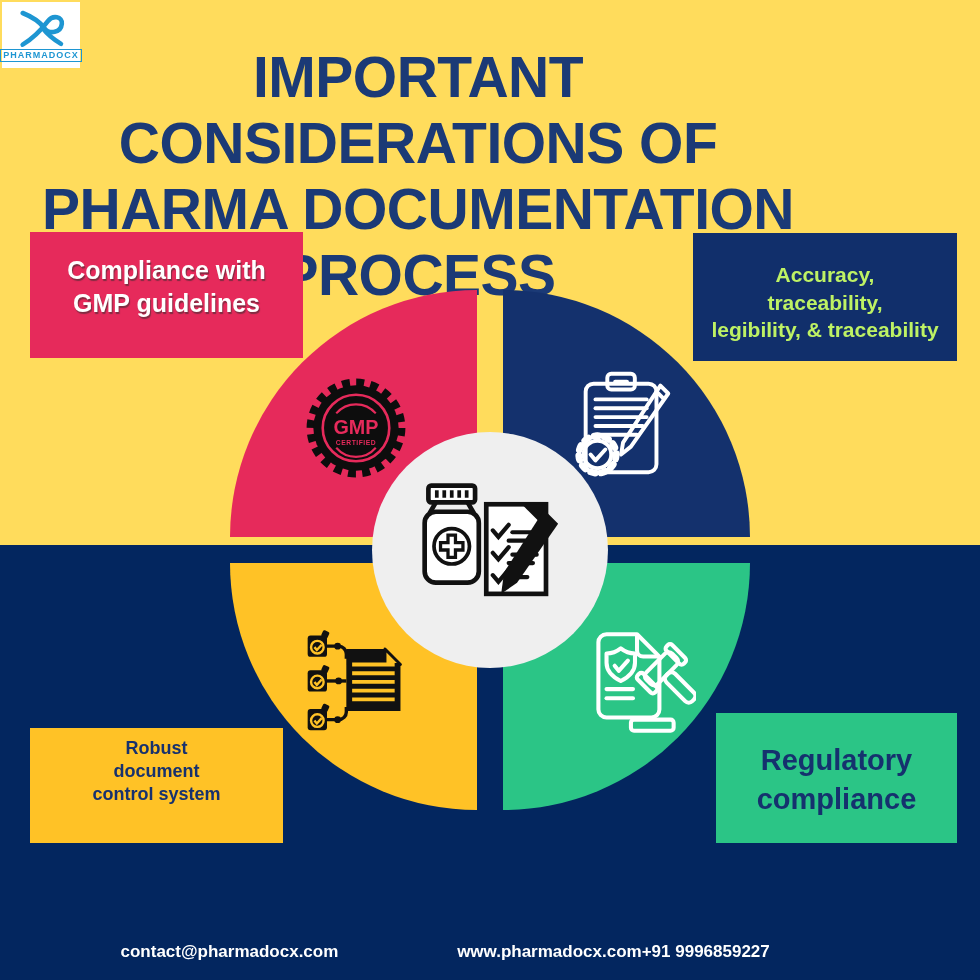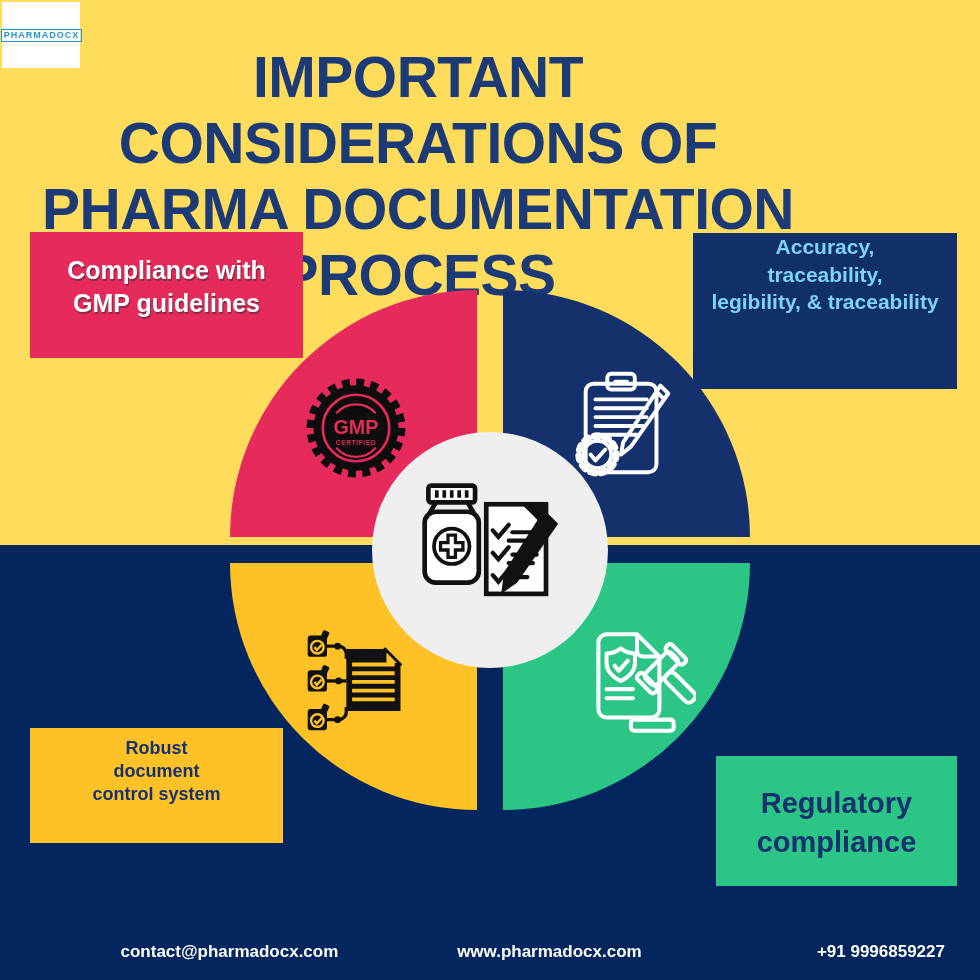--- a/index.html
+++ b/index.html
@@ -2,49 +2,49 @@
 <html><head>
 <meta charset="utf-8">
 <style>
   html,body{margin:0;padding:0;}
   body{font-family:"Liberation Sans","DejaVu Sans",sans-serif;background:#777;}
   .canvas{position:relative;width:980px;height:980px;overflow:hidden;background:#03265F;}
   .bg-top{position:absolute;left:0;top:0;width:980px;height:545px;background:#FFDC5C;}
 
   
   .logo{position:absolute;left:2px;top:2px;width:78px;height:66px;background:#ffffff;
-        display:flex;flex-direction:row;align-items:center;justify-content:center;gap:1px;}
+        display:flex;flex-direction:column;align-items:center;justify-content:center;gap:1px;}
   .logo-word{font-size:9px;font-weight:bold;color:#1E96D2;letter-spacing:1px;
              border:1px solid #1E96D2;padding:1px 2px;line-height:1;}
 
   
   .title{position:absolute;left:0;top:44px;width:836px;text-align:center;
          color:#1B3A76;font-weight:bold;font-size:57px;line-height:1.16;letter-spacing:-0.5px;}
 
   
   .label-box{position:absolute;text-align:center;font-weight:bold;box-sizing:border-box;}
   .box-gmp{left:30px;top:232px;width:273px;height:126px;background:#E62A5B;color:#ffffff;
            font-size:25px;line-height:1.3;padding-top:22px;
            text-shadow:1px 1.5px 1px rgba(45,45,45,.55);}
-  .box-acc{left:693px;top:233px;width:264px;height:156px;background:#112F6B;color:#7dd3fc;
-           font-size:21px;line-height:1.32;}
+  .box-acc{left:693px;top:233px;width:264px;height:128px;background:#112F6B;color:#bef264;
+           font-size:21px;line-height:1.32;padding-top:28px;}
   .box-doc{left:30px;top:728px;width:253px;height:115px;background:#FFC226;color:#17316E;
            font-size:18px;line-height:1.28;padding-top:9px;}
   .box-reg{left:716px;top:713px;width:241px;height:130px;background:#2BC586;color:#15316E;
-           font-size:29px;line-height:1.35;padding-top:28px;margin-top:43px;}
+           font-size:29px;line-height:1.35;padding-top:28px;}
 
   
   .diagram{position:absolute;left:228px;top:288px;width:524px;height:524px;}
 
   
   .footer{position:absolute;left:35px;right:35px;bottom:18px;display:flex;
           color:#ffffff;font-weight:bold;font-size:17px;}
   .footer .f-left{flex:1;text-align:right;}
   .footer .f-mid{flex:1;text-align:right;}
-  .footer .f-right{flex:1;text-align:right;}
+  .footer .f-right{flex:1;}
 </style>
 </head>
 <body>
 
 <div class="canvas">
   <div class="bg-top"></div>
 
   <div class="logo">
     <svg width="58" height="40" viewBox="0 0 64 48">
       <g fill="none" stroke="#1E96D2" stroke-width="5.5" stroke-linecap="round">

